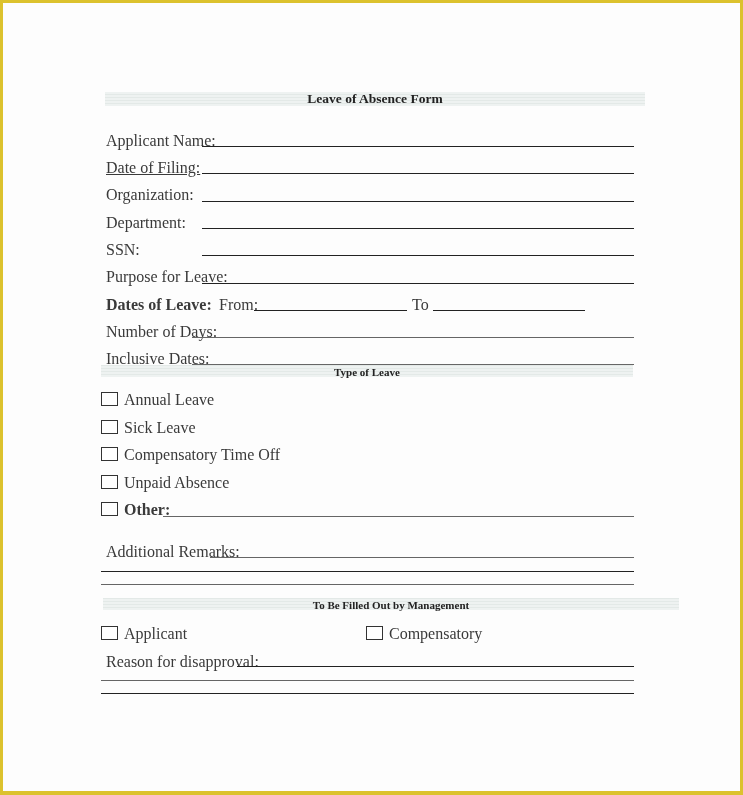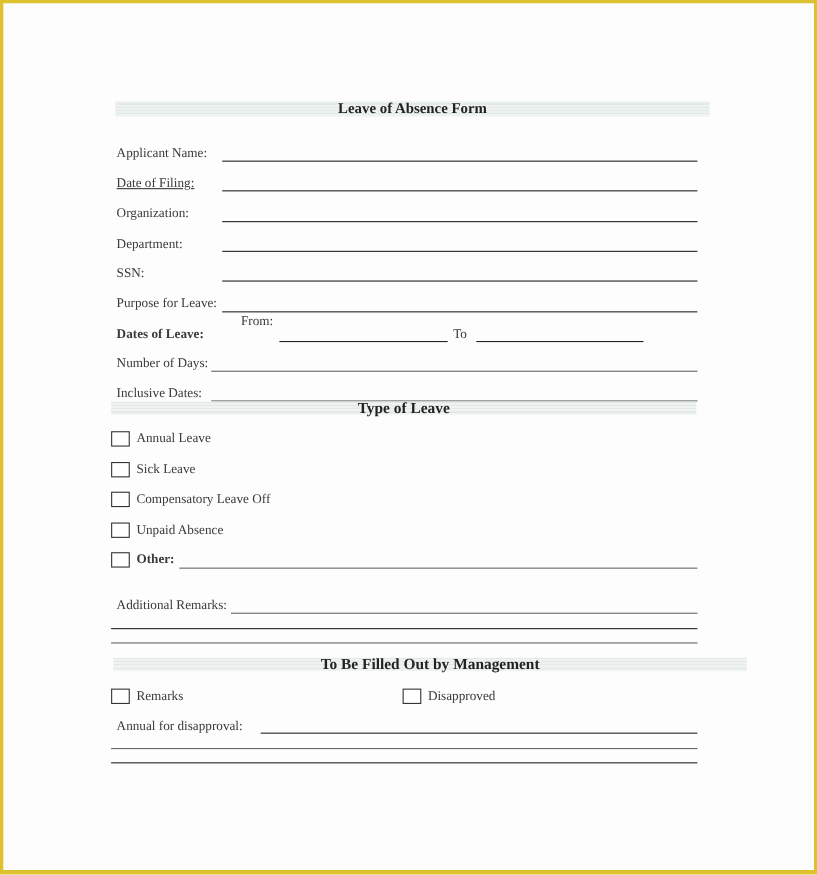--- a/index.html
+++ b/index.html
@@ -6,30 +6,30 @@
   body {
     width:743px; height:795px; position:relative; overflow:hidden;
     background:#fdfdfd; font-family:"Liberation Serif", serif; color:#333;
   }
   .frame {
     position:absolute; left:0; top:0; width:743px; height:795px;
     box-sizing:border-box; border:3px solid #dcc22e; border-bottom-width:4px;
     pointer-events:none;
   }
   .abs { position:absolute; }
-  .label { font-size:12px; color:#3a3a3a; white-space:nowrap; }
+  .label { font-size:16px; color:#3a3a3a; white-space:nowrap; }
   .line { position:absolute; height:0; border-top:1px solid #222; }
   .line.gray { border-top:1.5px solid #666; }
   .band {
     position:absolute; height:14px;
     background:repeating-linear-gradient(0deg,#eef2f1 0px,#eef2f1 2px,#e3e9e7 2px,#e3e9e7 3px);
     text-align:center; font-weight:bold; color:#222;
   }
   .title-band { font-size:13.5px; line-height:14px; }
-  .sec-band { font-size:14px; line-height:14px; height:12px; }
+  .sec-band { font-size:11px; line-height:14px; height:12px; }
   .cb {
     position:absolute; width:17px; height:14px; box-sizing:border-box;
     border:1px solid #333; background:#fff;
   }
 </style>
 </head>
 <body>
 
 <div class="frame"></div>
 
@@ -47,58 +47,58 @@
 <span class="abs label" style="left:106px;top:214px;">Department:</span>
 <div class="line" style="left:202px;top:228px;width:432px;"></div>
 
 <span class="abs label" style="left:106px;top:241px;">SSN:</span>
 <div class="line" style="left:202px;top:255px;width:432px;"></div>
 
 <span class="abs label" style="left:106px;top:268px;">Purpose for Leave:</span>
 <div class="line" style="left:202px;top:283px;width:432px;"></div>
 
 <span class="abs label" style="left:106px;top:296px;font-weight:bold;">Dates of Leave:</span>
-<span class="abs label" style="left:219px;top:284px;text-align:center;">From:</span>
+<span class="abs label" style="left:219px;top:296px;text-align:center;">From:</span>
 <div class="line" style="left:254px;top:310px;width:153px;"></div>
 <span class="abs label" style="left:412px;top:296px;">To</span>
 <div class="line" style="left:433px;top:310px;width:152px;"></div>
 
 <span class="abs label" style="left:106px;top:323px;">Number of Days:</span>
 <div class="line gray" style="left:192px;top:337px;width:442px;"></div>
 
 <span class="abs label" style="left:106px;top:350px;">Inclusive Dates:</span>
 <div class="line gray" style="left:192px;top:364px;width:442px;"></div>
 
 <div class="band sec-band" style="left:101px;top:365px;width:532px;">Type of Leave</div>
 
 <div class="cb" style="left:101px;top:392px;"></div>
 <span class="abs label" style="left:124px;top:391px;">Annual Leave</span>
 
 <div class="cb" style="left:101px;top:420px;"></div>
 <span class="abs label" style="left:124px;top:419px;">Sick Leave</span>
 
 <div class="cb" style="left:101px;top:447px;"></div>
-<span class="abs label" style="left:124px;top:446px;">Compensatory Leave Off</span>
+<span class="abs label" style="left:124px;top:446px;">Compensatory Time Off</span>
 
 <div class="cb" style="left:101px;top:475px;"></div>
 <span class="abs label" style="left:124px;top:474px;">Unpaid Absence</span>
 
 <div class="cb" style="left:101px;top:502px;"></div>
 <span class="abs label" style="left:124px;top:501px;font-weight:bold;">Other:</span>
 <div class="line gray" style="left:163px;top:516px;width:471px;"></div>
 
 <span class="abs label" style="left:106px;top:543px;">Additional Remarks:</span>
 <div class="line gray" style="left:210px;top:557px;width:424px;"></div>
 <div class="line" style="left:101px;top:571px;width:533px;"></div>
 <div class="line gray" style="left:101px;top:584px;width:533px;"></div>
 
 <div class="band sec-band" style="left:103px;top:598px;width:576px;">To Be Filled Out by Management</div>
 
 <div class="cb" style="left:101px;top:626px;"></div>
-<span class="abs label" style="left:124px;top:625px;">Remarks</span>
+<span class="abs label" style="left:124px;top:625px;">Applicant</span>
 
 <div class="cb" style="left:366px;top:626px;"></div>
-<span class="abs label" style="left:389px;top:625px;">Disapproved</span>
+<span class="abs label" style="left:389px;top:625px;">Compensatory</span>
 
-<span class="abs label" style="left:106px;top:653px;">Annual for disapproval:</span>
+<span class="abs label" style="left:106px;top:653px;">Reason for disapproval:</span>
 <div class="line" style="left:237px;top:666px;width:397px;"></div>
 <div class="line gray" style="left:101px;top:680px;width:533px;"></div>
 <div class="line" style="left:101px;top:693px;width:533px;"></div>
 
 </body></html>

